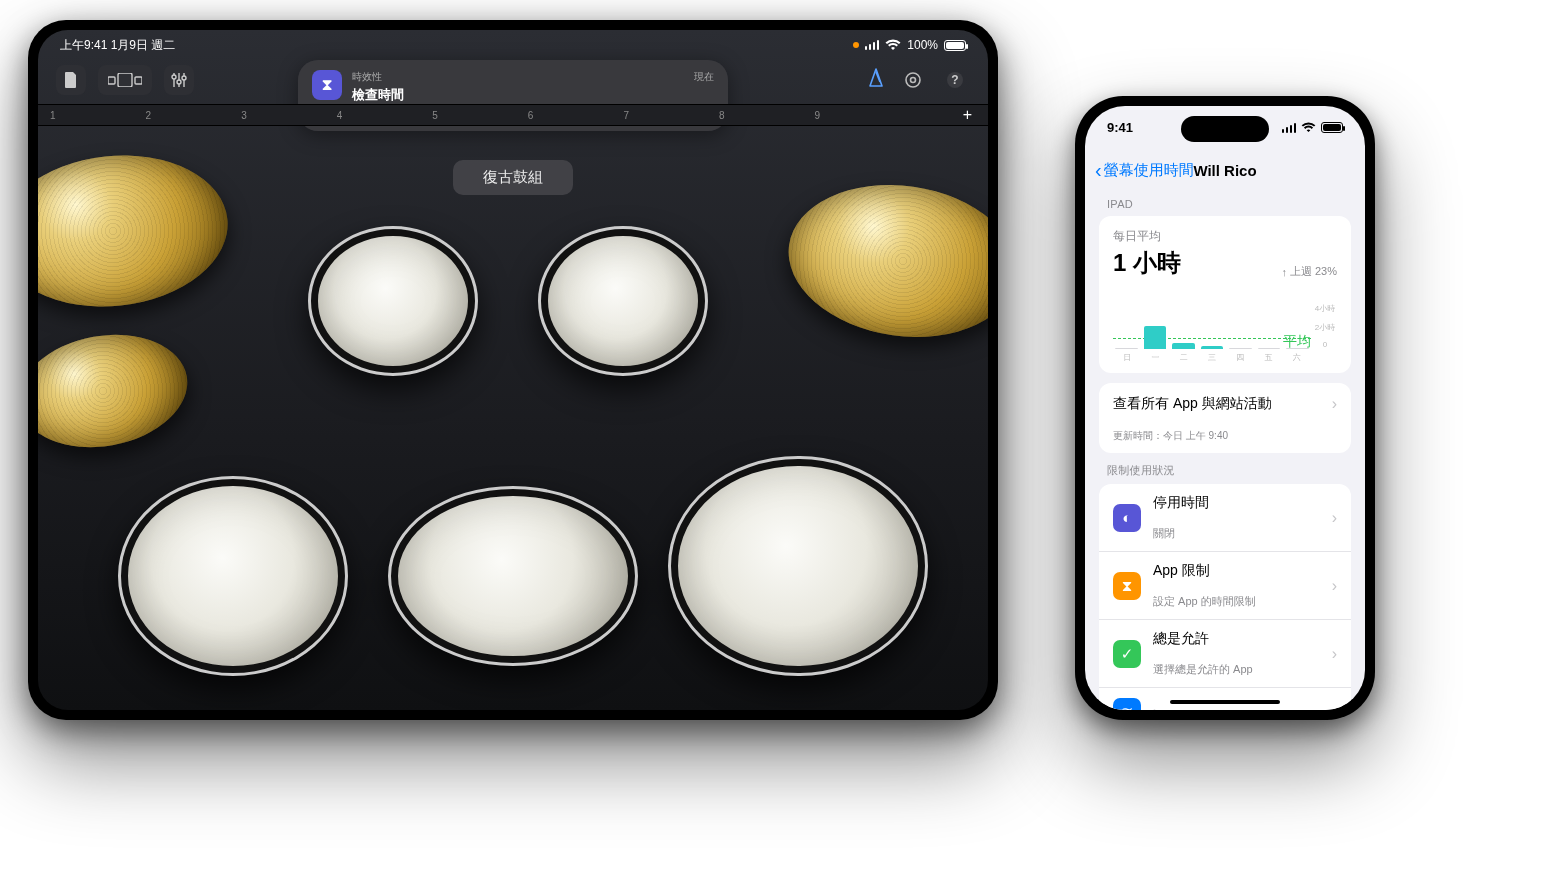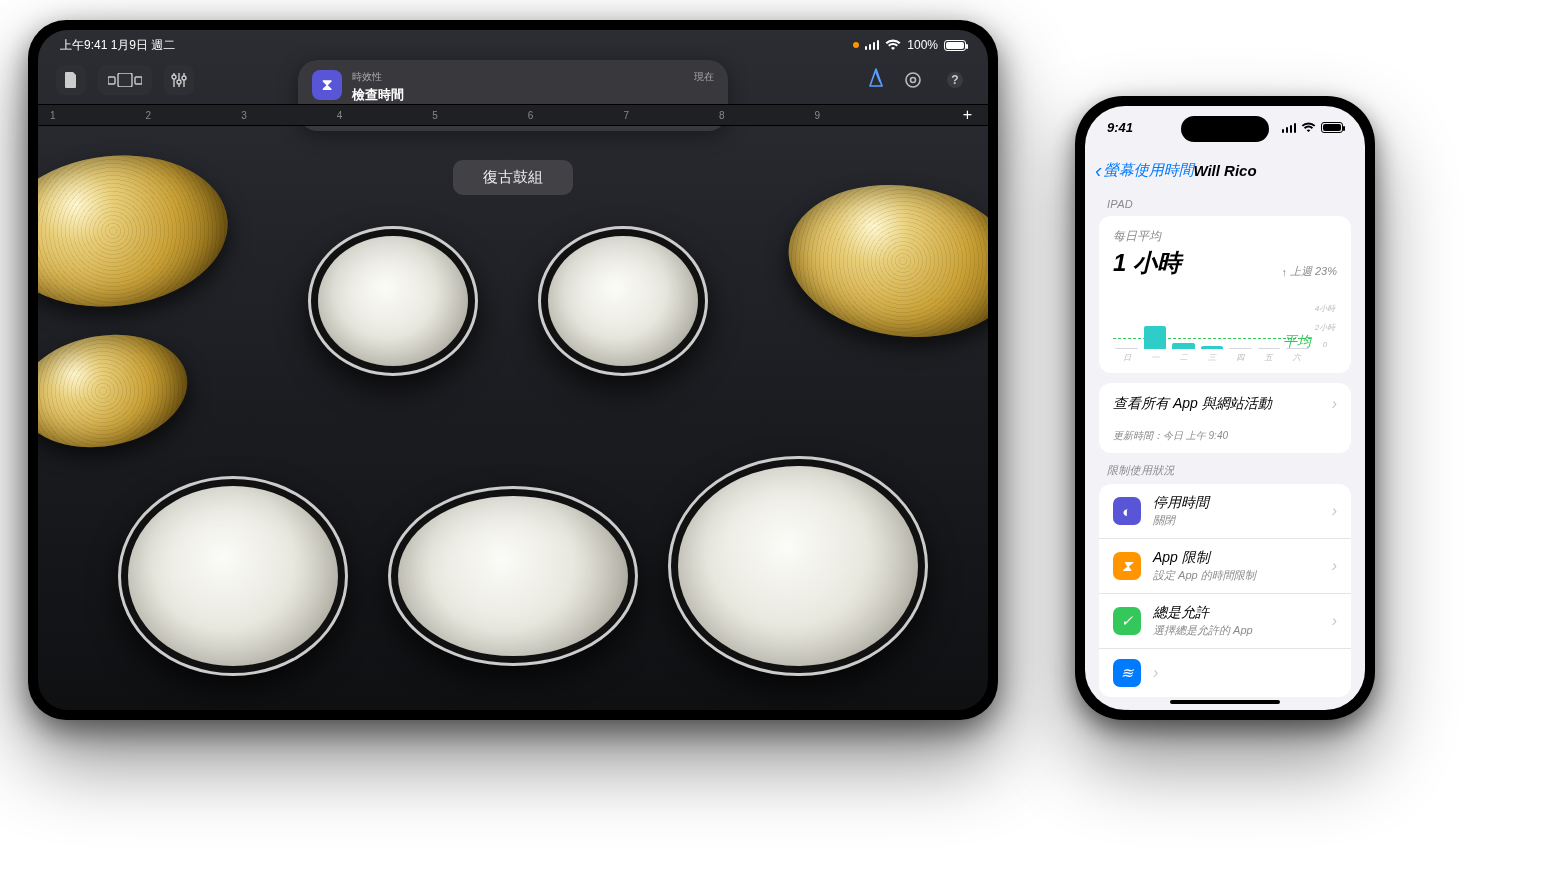--- a/index.html
+++ b/index.html
@@ -118,21 +118,20 @@
   .drum.floor1{width:230px;height:200px;left:80px;top:350px}
   .drum.kick{width:250px;height:180px;left:350px;top:360px}
   .drum.floor2{width:260px;height:220px;left:630px;top:330px}
 
   
   .iphone{
     position:absolute; left:1075px; top:96px;
     width:300px; height:624px;
     background:#000; border-radius:48px; padding:10px;
     box-shadow: 0 40px 80px rgba(0,0,0,.45), 0 10px 25px rgba(0,0,0,.5);
-    font-style: italic;
   }
   .iphone-screen{
     width:100%;height:100%;background:#f2f2f7;border-radius:40px;
     position:relative;overflow:hidden;color:#000;
   }
   .dyn-island{
     position:absolute;top:10px;left:50%;transform:translateX(-50%);
     width:88px;height:26px;background:#000;border-radius:20px;z-index:10;
   }
   .iphone-status{
@@ -183,21 +182,21 @@
   }
   .card.nopad .list-item:first-child{border-top:none}
   .li-ico{
     width:28px;height:28px;border-radius:7px;display:flex;align-items:center;justify-content:center;
     color:#fff;font-size:15px;flex-shrink:0;
   }
   .ico-purple{background:#5856d6}.ico-orange{background:#ff9500}.ico-green{background:#34c759}
   .ico-blue{background:#007aff}
   .li-body{flex:1;min-width:0}
   .li-title{font-size:14px}
-  .li-sub{font-size:11px;color:#8a8a8e;margin-top:1px}
+  .li-sub{font-size:11px;color:#8a8a8e;margin-top:14px}
   .chev-r{color:#c6c6c9;font-size:16px}
 
   .row-link{display:flex;align-items:center;justify-content:space-between;padding:12px 14px;font-size:14px}
   .meta{font-size:10px;color:#8a8a8e;padding:4px 14px 10px}
 
   .home-ind{position:absolute;bottom:6px;left:50%;transform:translateX(-50%);width:110px;height:4px;background:#000;border-radius:3px}
 </style>
 </head>
 <body>
 

